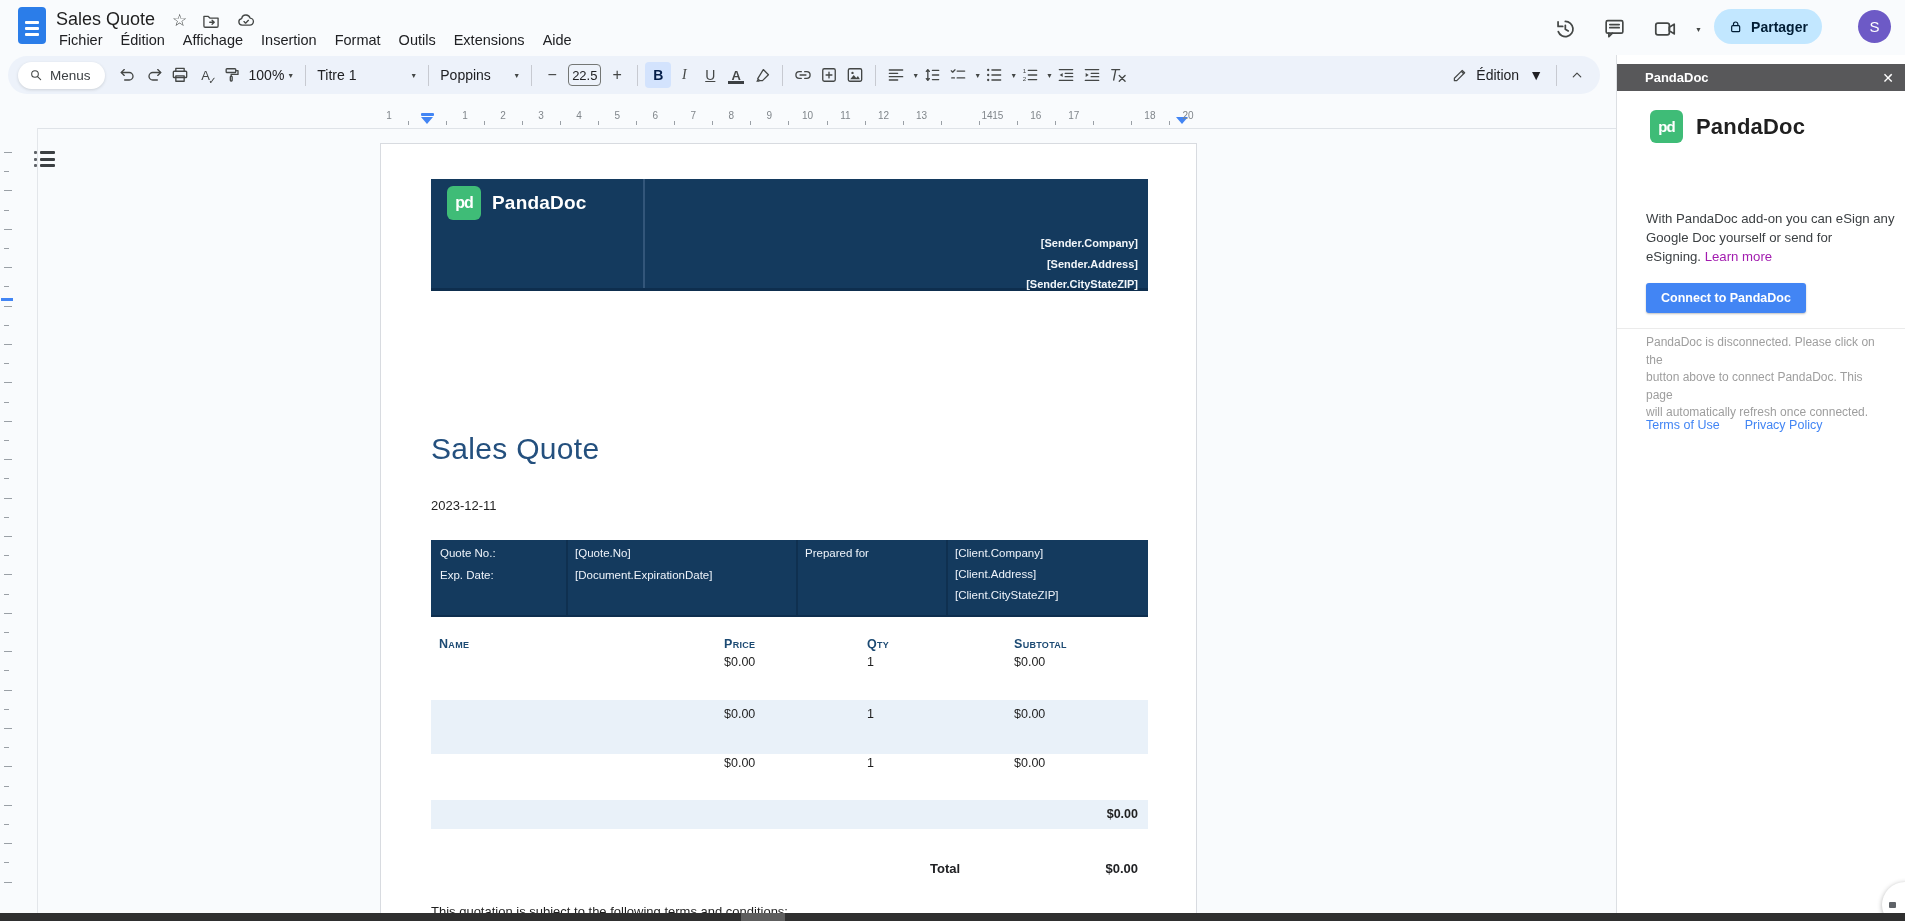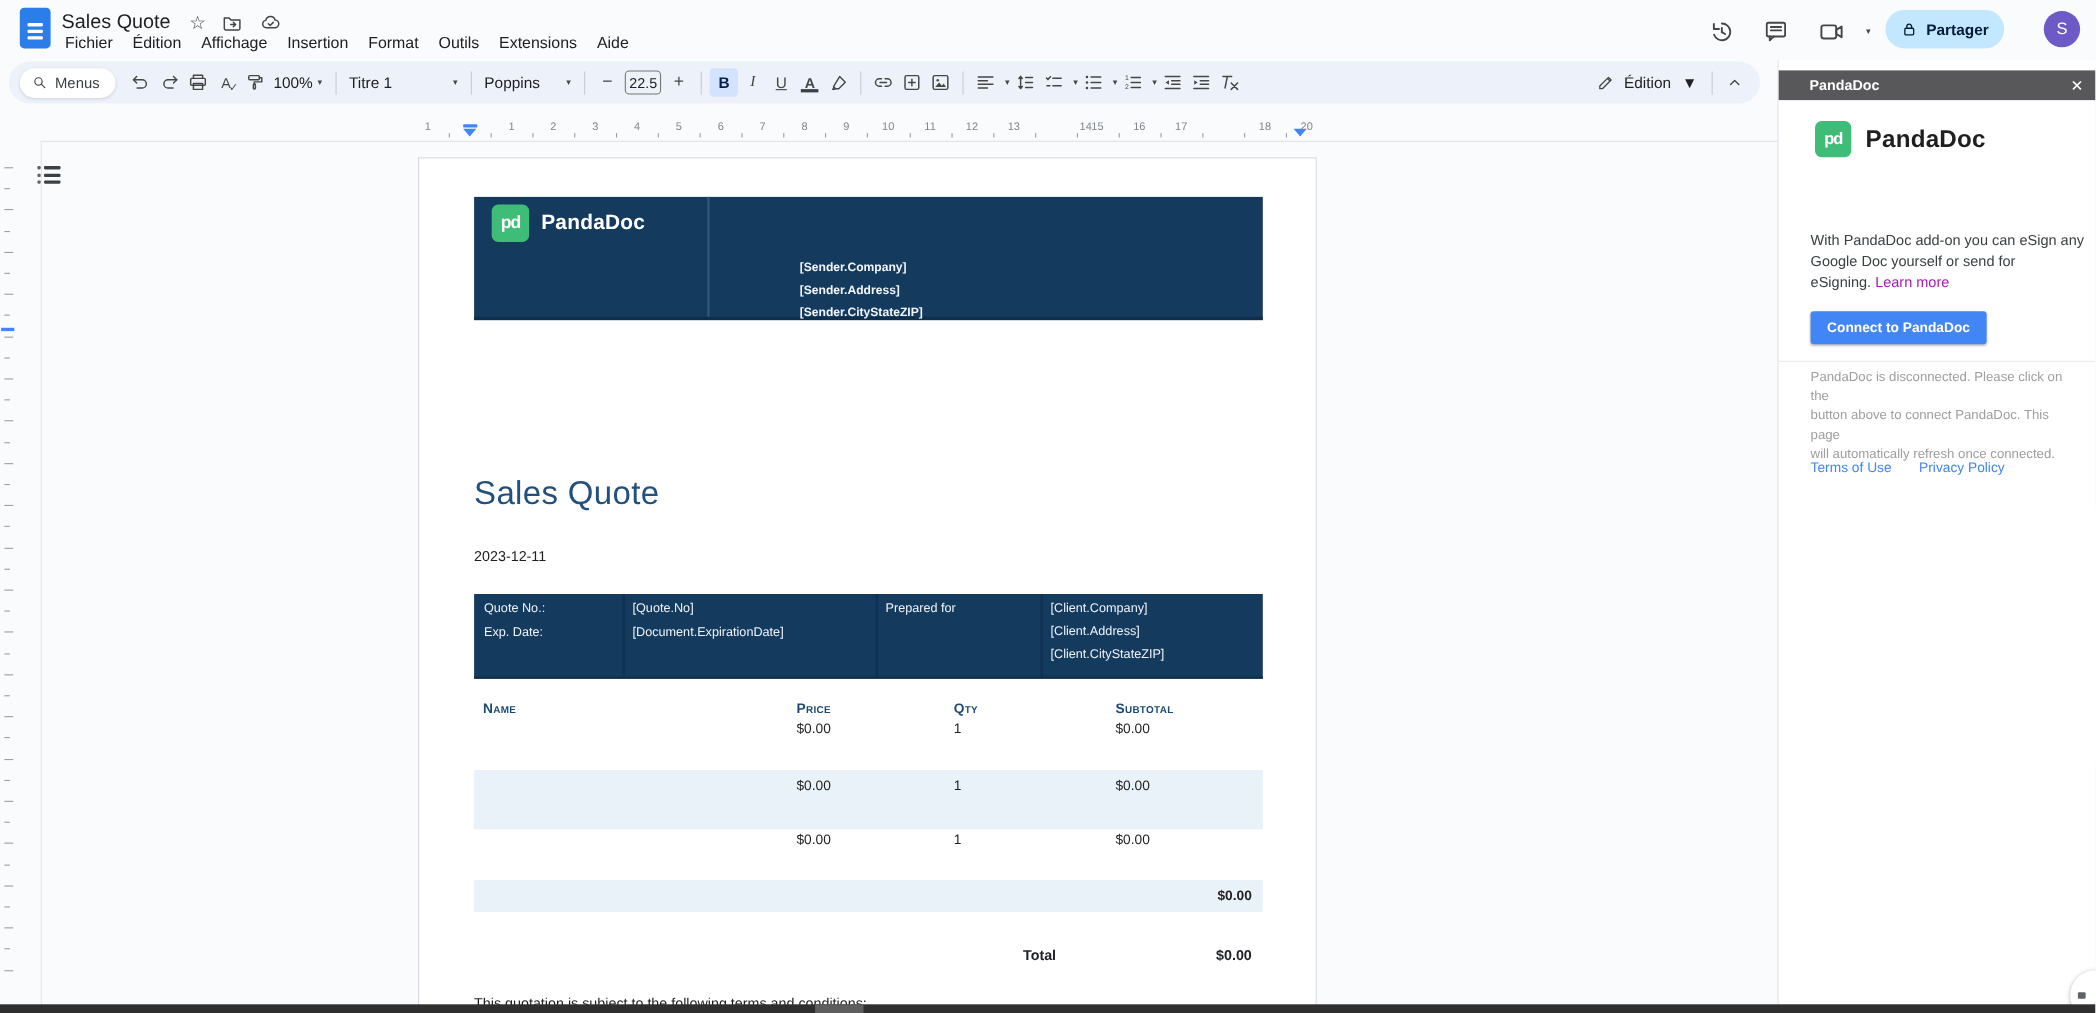--- a/index.html
+++ b/index.html
@@ -75,21 +75,21 @@
   
   .page { position:absolute; left:380px; top:143px; width:817px; height:778px;
     background:#fff; border:1px solid #d8dbe0; }
   .banner { position:absolute; left:50px; top:35px; width:717px; height:112px;
     background:#143a5e; border-bottom:3px solid #0e2e4e; }
   .banner .cell-div { position:absolute; left:212px; top:0; width:2px; height:100%; background:#33567a; }
   .banner-brand { position:absolute; left:16px; top:7px; display:flex; align-items:center; gap:11px; }
   .pd-logo { width:34px; height:34px; border-radius:6px; background:#3fbc77; color:#fff;
     display:flex; align-items:center; justify-content:center; font-size:16px; font-weight:700; letter-spacing:-1px; }
   .banner-brand b { color:#fff; font-size:19px; font-weight:600; letter-spacing:.2px; }
-  .sender { position:absolute; right:21px; top:54px; width:400px; text-align:left;
+  .sender { position:absolute; right:10px; top:54px; width:400px; text-align:right;
     color:#f2f6fa; font-size:11px; font-weight:600; line-height:20.5px; }
   .doc-h1 { position:absolute; left:50px; top:288px; font-size:30px; font-weight:500; color:#24507e; letter-spacing:.3px; }
   .doc-date { position:absolute; left:50px; top:354px; font-size:13px; color:#1f1f1f; }
 
   .info-tbl { position:absolute; left:50px; top:396px; width:717px; height:77px;
     background:#143a5e; border-bottom:2px solid #0e2e4e; color:#eef3fa; font-size:11.5px; }
   .info-tbl .vline { position:absolute; top:0; width:1.5px; height:100%; background:#0f3050; }
   .info-tbl div.cellt { position:absolute; white-space:nowrap; }
 
   .it-head { position:absolute; font-size:12.5px; font-weight:700; color:#1c4a73; font-variant:small-caps; letter-spacing:.3px; }

